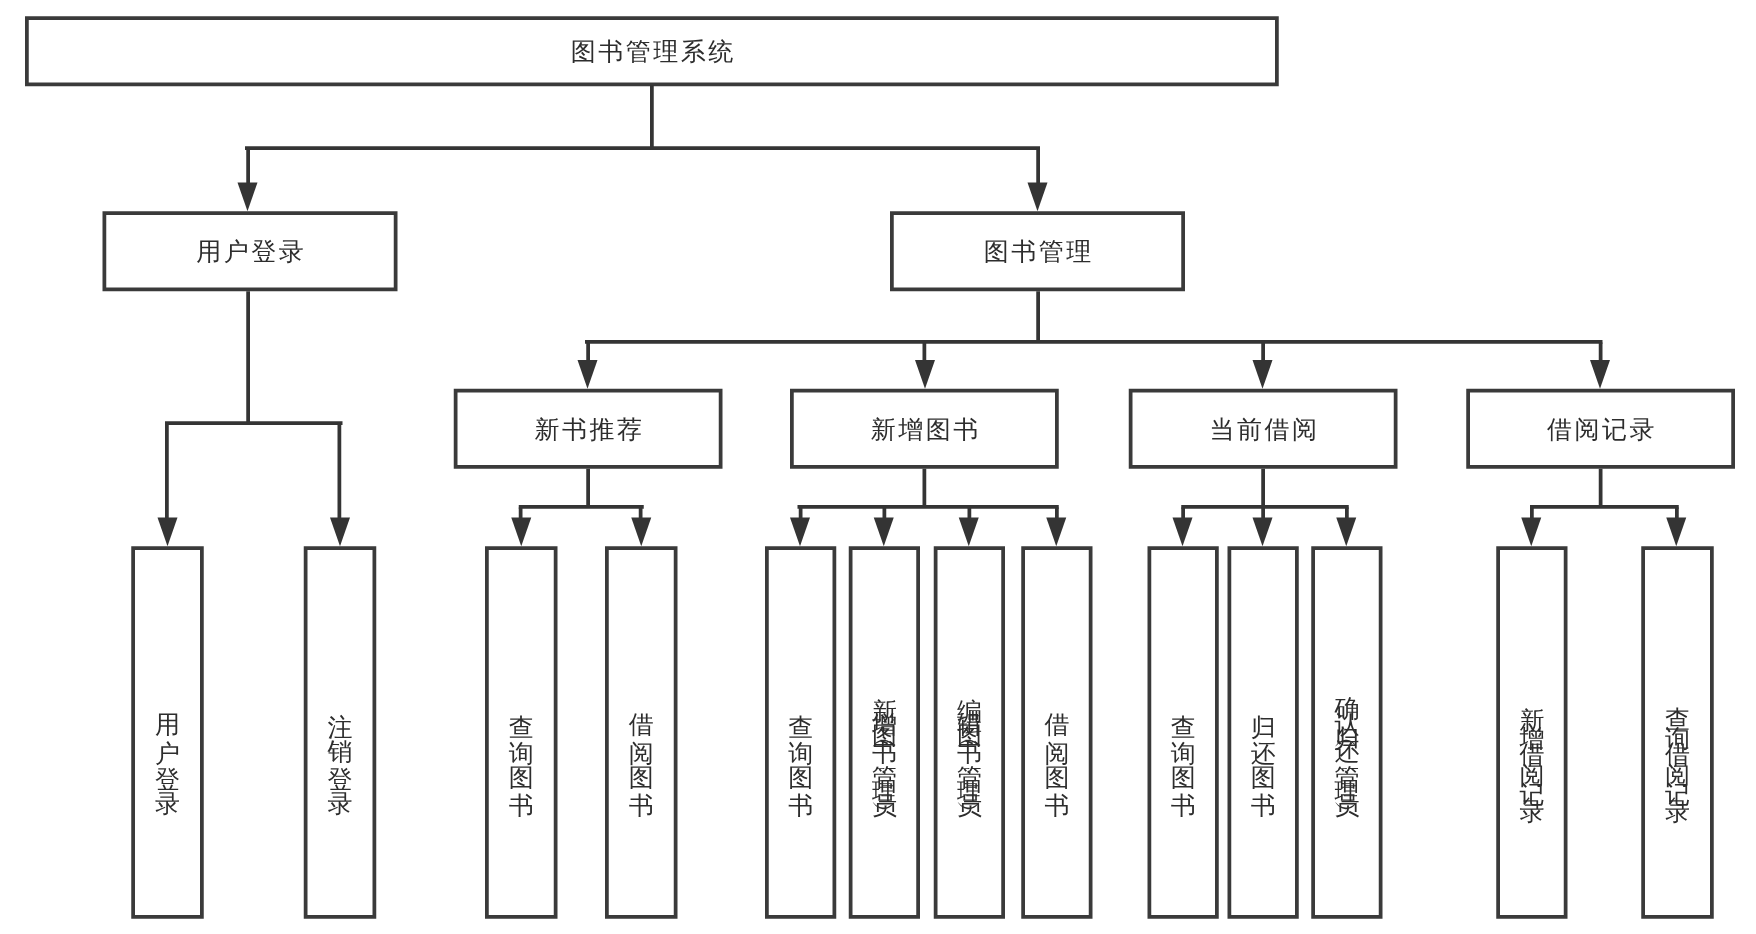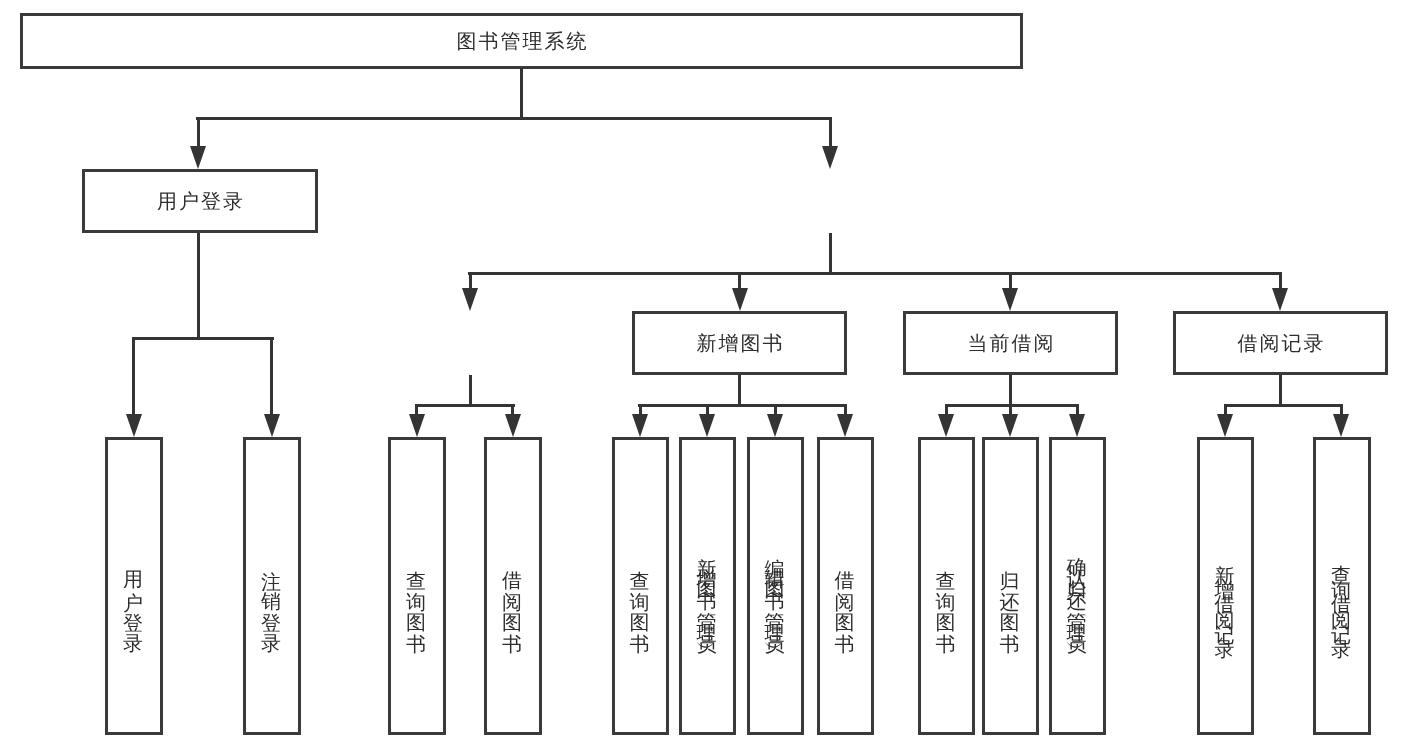--- a/index.html
+++ b/index.html
@@ -46,21 +46,27 @@
 
 <div class="canvas">
 
   <div class="box h" style="left:20px;top:13px;width:1003px;height:56px;">
     <span class="lbl">图书管理系统</span>
   </div>
 
   <div class="box h" style="left:82px;top:169px;width:236px;height:64px;">
     <span class="lbl">用户登录</span>
   </div>
+  <div class="box h" style="left:712px;top:169px;width:236px;height:64px;">
+    <span class="lbl">图书管理</span>
+  </div>
 
+  <div class="box h" style="left:363px;top:311px;width:215px;height:64px;">
+    <span class="lbl">新书推荐</span>
+  </div>
   <div class="box h" style="left:632px;top:311px;width:215px;height:64px;">
     <span class="lbl">新增图书</span>
   </div>
   <div class="box h" style="left:903px;top:311px;width:215px;height:64px;">
     <span class="lbl">当前借阅</span>
   </div>
   <div class="box h" style="left:1173px;top:311px;width:215px;height:64px;">
     <span class="lbl">借阅记录</span>
   </div>
 

